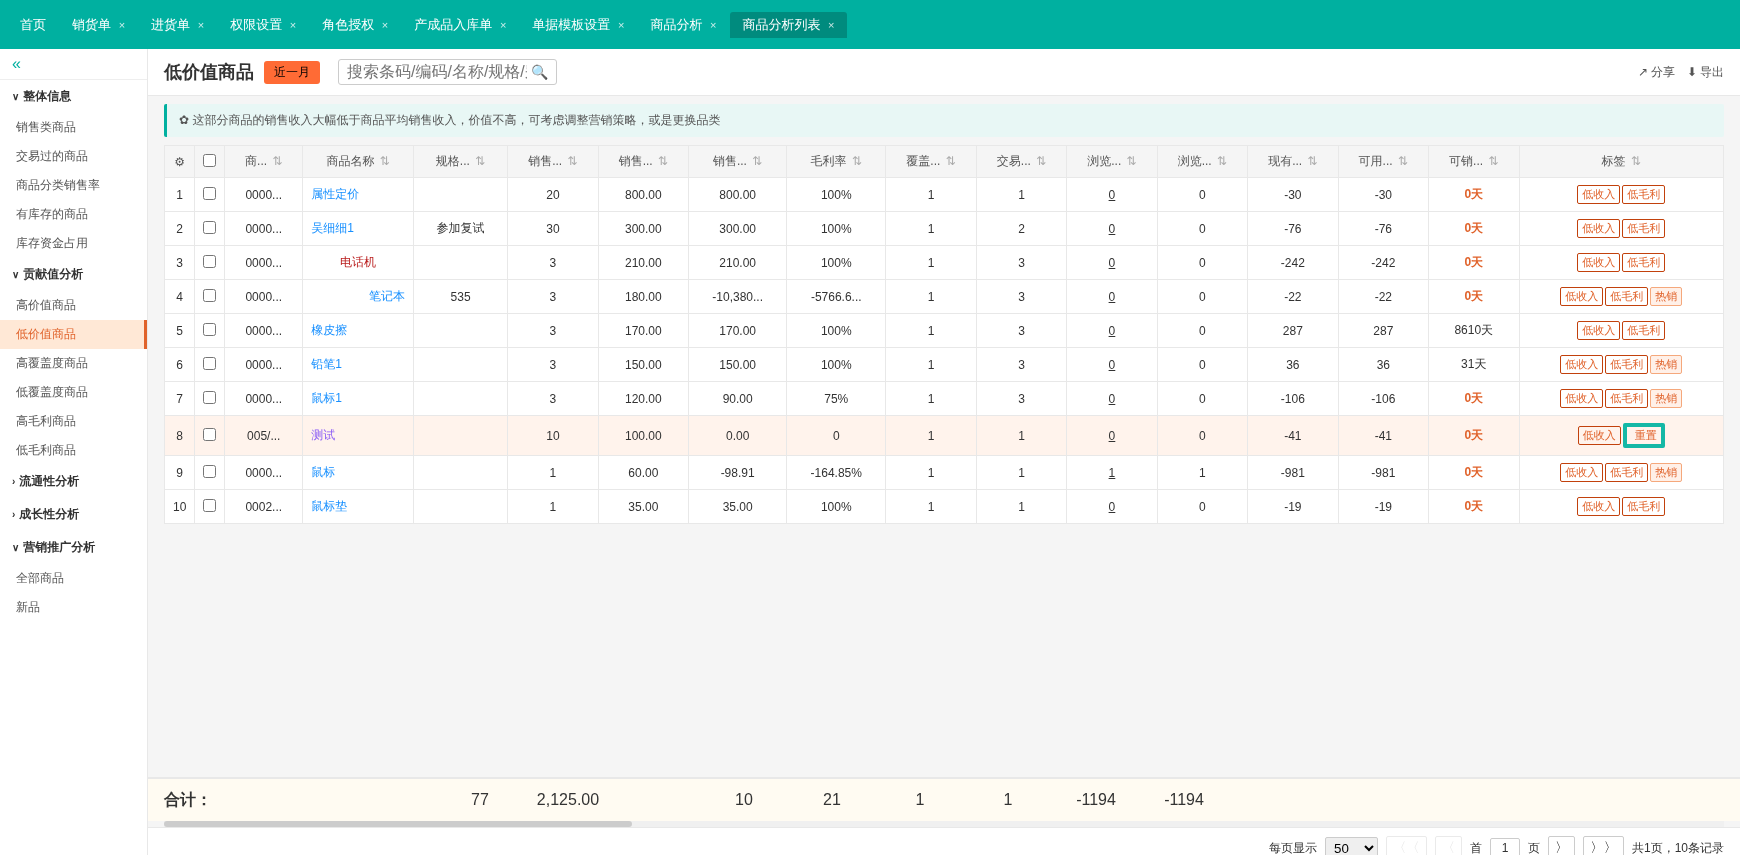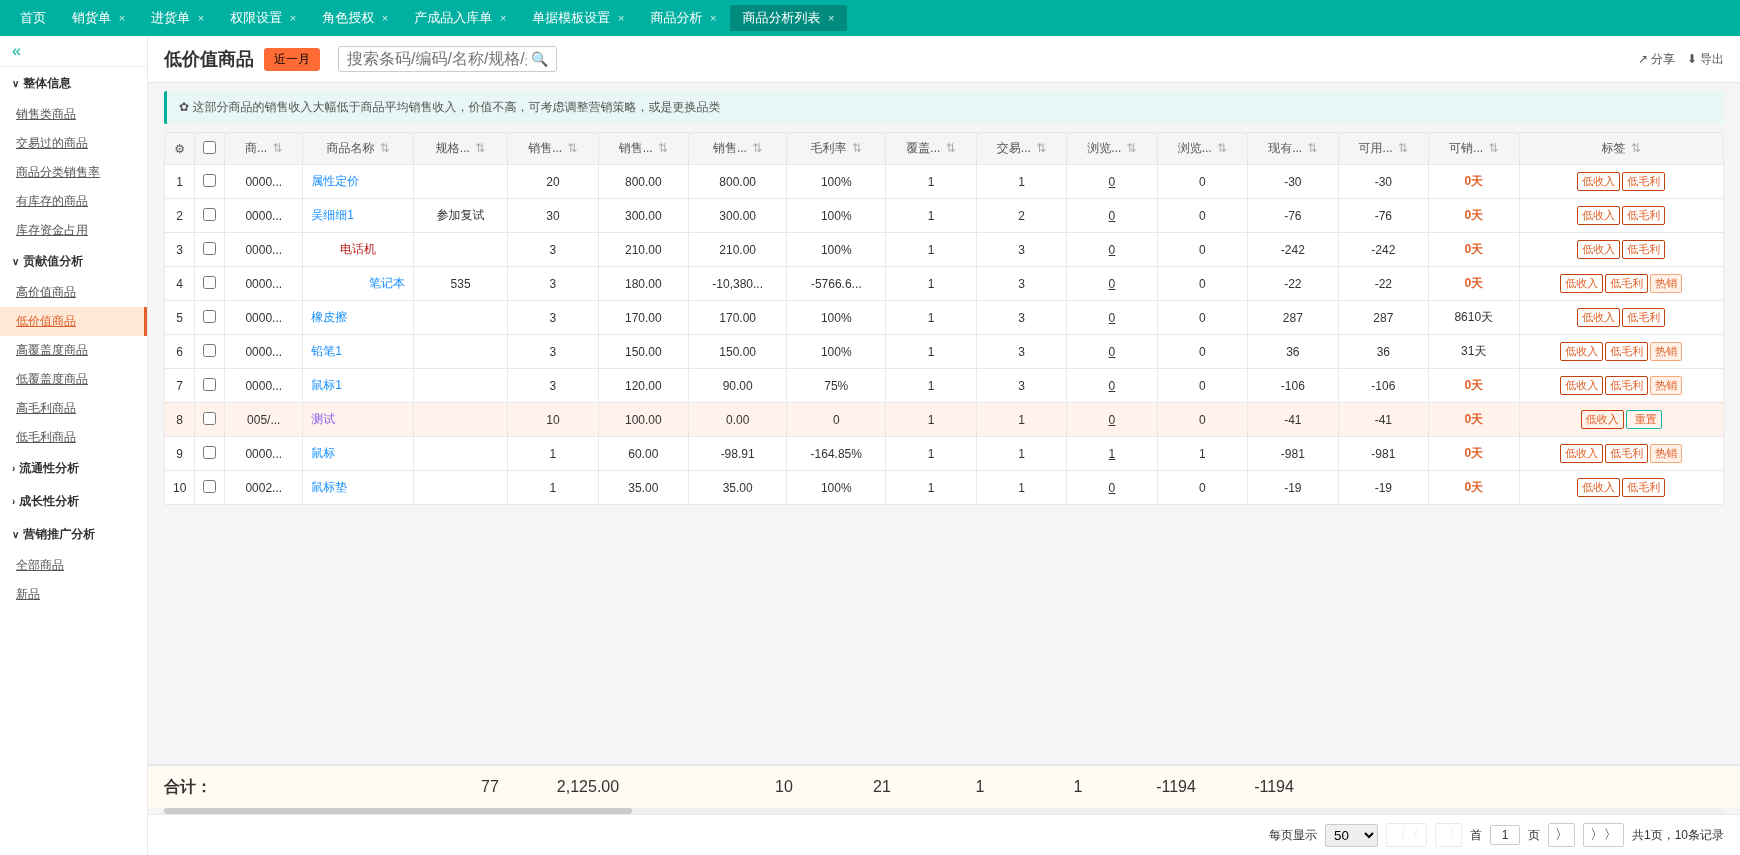--- a/index.html
+++ b/index.html
@@ -1,32 +1,32 @@
 <!DOCTYPE html>
 <html><head>
   <meta charset="utf-8">
   <style>
     * { margin: 0; padding: 0; box-sizing: border-box; }
     body { font-family: 'Microsoft YaHei', Arial, sans-serif; font-size: 12px; background: #f5f5f5; color: #333; width: 1740px; min-height: 855px; overflow-x: hidden; }
 
     
-    .top-nav { display: flex; align-items: center; background: #00b0a0; height: 36px; padding: 0 8px; gap: 2px; }
+    .top-nav { display: flex; align-items: center; background: #00b0a0; height: 49px; padding: 0 8px; gap: 2px; }
     .nav-item { color: #fff; padding: 4px 12px; cursor: pointer; font-size: 13px; white-space: nowrap; border-radius: 3px 3px 0 0; }
     .nav-item.active { background: #008b7e; }
     .nav-item .close-x { margin-left: 4px; opacity: 0.8; font-size: 11px; }
 
     
     .main-layout { display: flex; height: calc(855px - 36px); }
 
     
     .sidebar { width: 148px; background: #fff; border-right: 1px solid #e8e8e8; overflow-y: auto; flex-shrink: 0; }
     .sidebar-section { padding: 0; }
     .sidebar-group-header { display: flex; align-items: center; padding: 8px 12px; font-size: 12px; color: #333; cursor: pointer; font-weight: bold; }
     .sidebar-group-header .arrow { margin-right: 4px; font-size: 10px; }
-    .sidebar-item { padding: 6px 16px; font-size: 12px; color: #555; cursor: pointer; white-space: nowrap; text-decoration: underline; }
+    .sidebar-item { padding: 6px 16px; font-size: 12px; color: #555; cursor: pointer; white-space: nowrap; }
     .sidebar-item.active { background: #ffe8d6; color: #e0622a; border-right: 3px solid #e0622a; }
 
     
     .content { flex: 1; display: flex; flex-direction: column; overflow: hidden; background: #f5f5f5; }
 
     
     .page-header { display: flex; align-items: center; padding: 10px 16px; background: #fff; border-bottom: 1px solid #e8e8e8; gap: 10px; }
     .page-title { font-size: 18px; font-weight: bold; color: #333; }
     .date-btn { background: #ff6b35; color: #000000; border: none; border-radius: 3px; padding: 3px 10px; font-size: 12px; cursor: pointer; }
     .search-box { display: flex; align-items: center; border: 1px solid #ccc; border-radius: 3px; padding: 3px 8px; margin-left: 8px; gap: 4px; }
@@ -40,30 +40,30 @@
 
     
     .table-wrapper { flex: 1; overflow: auto; padding: 0 16px; }
     table { width: 100%; border-collapse: collapse; background: #fff; font-size: 12px; }
     thead th { background: #f5f5f5; border: 1px solid #e8e8e8; padding: 7px 6px; text-align: center; white-space: nowrap; font-weight: normal; color: #555; position: sticky; top: 0; z-index: 10; }
     thead th .sort-icon { color: #aaa; margin-left: 2px; }
     tbody td { border: 1px solid #e8e8e8; padding: 6px 8px; text-align: center; white-space: nowrap; }
     tbody tr.highlighted { background: #fff3ec; }
     .tag { display: inline-block; border-radius: 2px; padding: 1px 4px; font-size: 11px; margin: 1px; }
     .tag-red { color: #e0622a; border: 1px solid #c2410c; }
-    .tag-orange { color: #e0622a; border: 1px solid #14b8a6; padding-left: 8px; }
+    .tag-orange { color: #e0622a; border: 4px solid #14b8a6; padding-left: 8px; }
     .tag-hot { color: #e0622a; background: #fff0e8; border: 1px solid #f5a87c; }
     .underline-link { text-decoration: underline; color: #333; cursor: pointer; }
     .checkbox-cell { width: 20px; }
     input[type="checkbox"] { cursor: pointer; }
 
     
     .table-footer { background: #fffbf2; border-top: 2px solid #e8e8e8; padding: 8px 16px; display: flex; align-items: center; font-size: 16px; }
     .footer-label { font-weight: bold; margin-right: 20px; }
-    .footer-values { display: flex; gap: 18px; }
+    .footer-values { display: flex; gap: 8px; }
     .footer-cell { padding: 4px 8px; min-width: 80px; text-align: center; }
 
     
     .pagination-bar { display: flex; align-items: center; justify-content: flex-end; padding: 8px 16px; background: #fff; border-top: 1px solid #e8e8e8; gap: 8px; font-size: 12px; }
     .pagination-bar select { border: 1px solid #ccc; padding: 2px 4px; border-radius: 2px; }
     .pagination-bar .page-btn { border: 1px solid #ccc; background: #fff; padding: 2px 6px; cursor: pointer; border-radius: 2px; }
     .pagination-bar .page-btn:disabled { opacity: 0.4; cursor: not-allowed; }
     .pagination-bar .page-num { border: 1px solid #ccc; padding: 2px 8px; min-width: 30px; text-align: center; border-radius: 2px; }
 
     .collapse-btn { background: none; border: none; cursor: pointer; font-size: 16px; color: #00b0a0; padding: 0 4px; }

